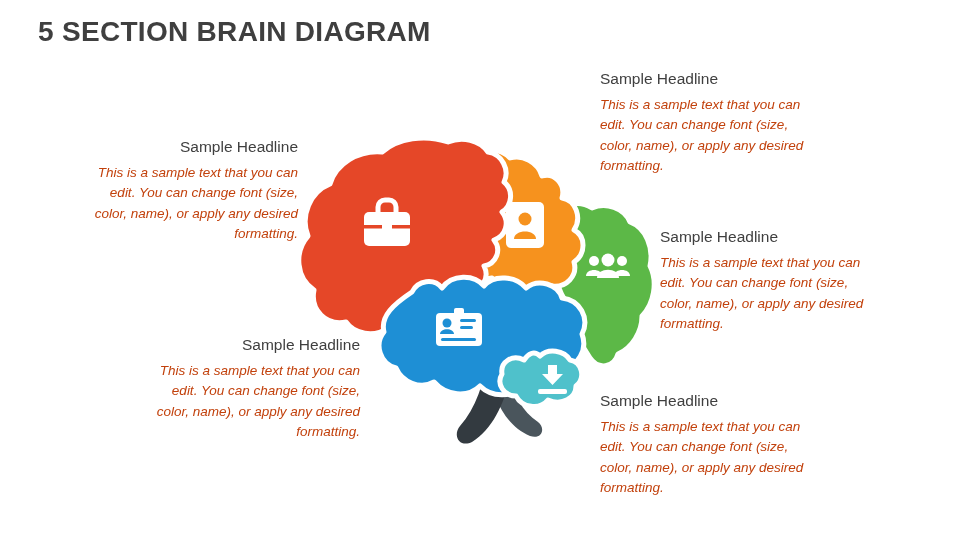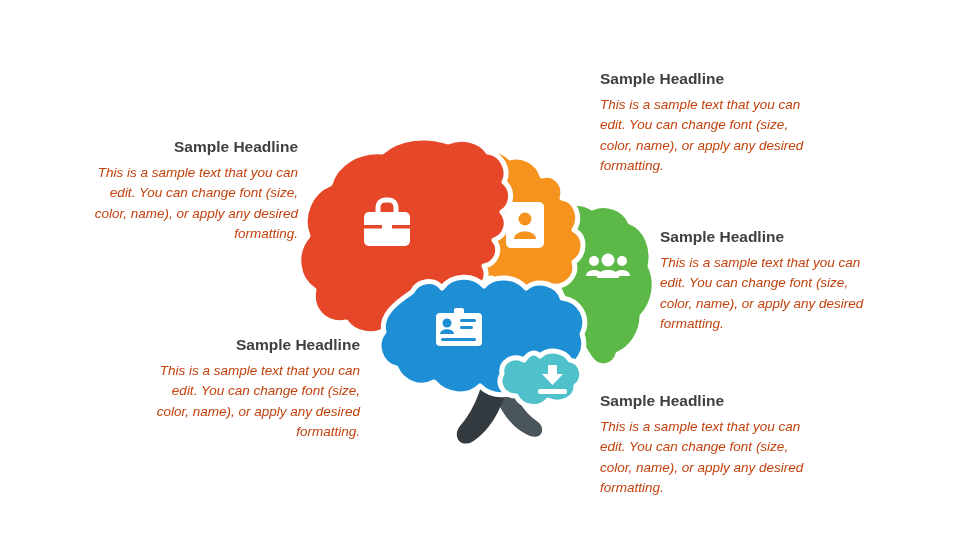--- a/index.html
+++ b/index.html
@@ -17,21 +17,21 @@
     top: 16px;
     margin: 0;
     font-size: 28px;
     font-weight: 800;
     letter-spacing: 0.3px;
     color: #3f3f3f;
   }
   .callout { position: absolute; width: 205px; }
   .callout .headline {
     font-size: 15.5px;
-    font-weight: 700;
+    font-weight: 400;
     color: #3f3f3f;
     margin-bottom: 7px;
   }
   .callout .body {
     font-size: 13.5px;
     font-style: italic;
     color: #c2410c;
     line-height: 1.5;
   }
   .align-left  { text-align: left; }
@@ -50,20 +50,21 @@
     width: 420px;
     height: 340px;
   }
   .brain path.lobe { stroke: #ffffff; stroke-width: 5; stroke-linejoin: round; }
 </style>
 </head>
 <body>
 
 <div class="slide">
 
+  <h1 class="title">5 SECTION BRAIN DIAGRAM</h1>
 
   <div class="callout co-left align-right">
     <div class="headline">Sample Headline</div>
     <div class="body">This is a sample text that you can edit. You can change font (size, color, name), or apply any desired formatting.</div>
   </div>
 
   <div class="callout co-top-right align-left">
     <div class="headline">Sample Headline</div>
     <div class="body">This is a sample text that you can edit. You can change font (size, color, name), or apply any desired formatting.</div>
   </div>

